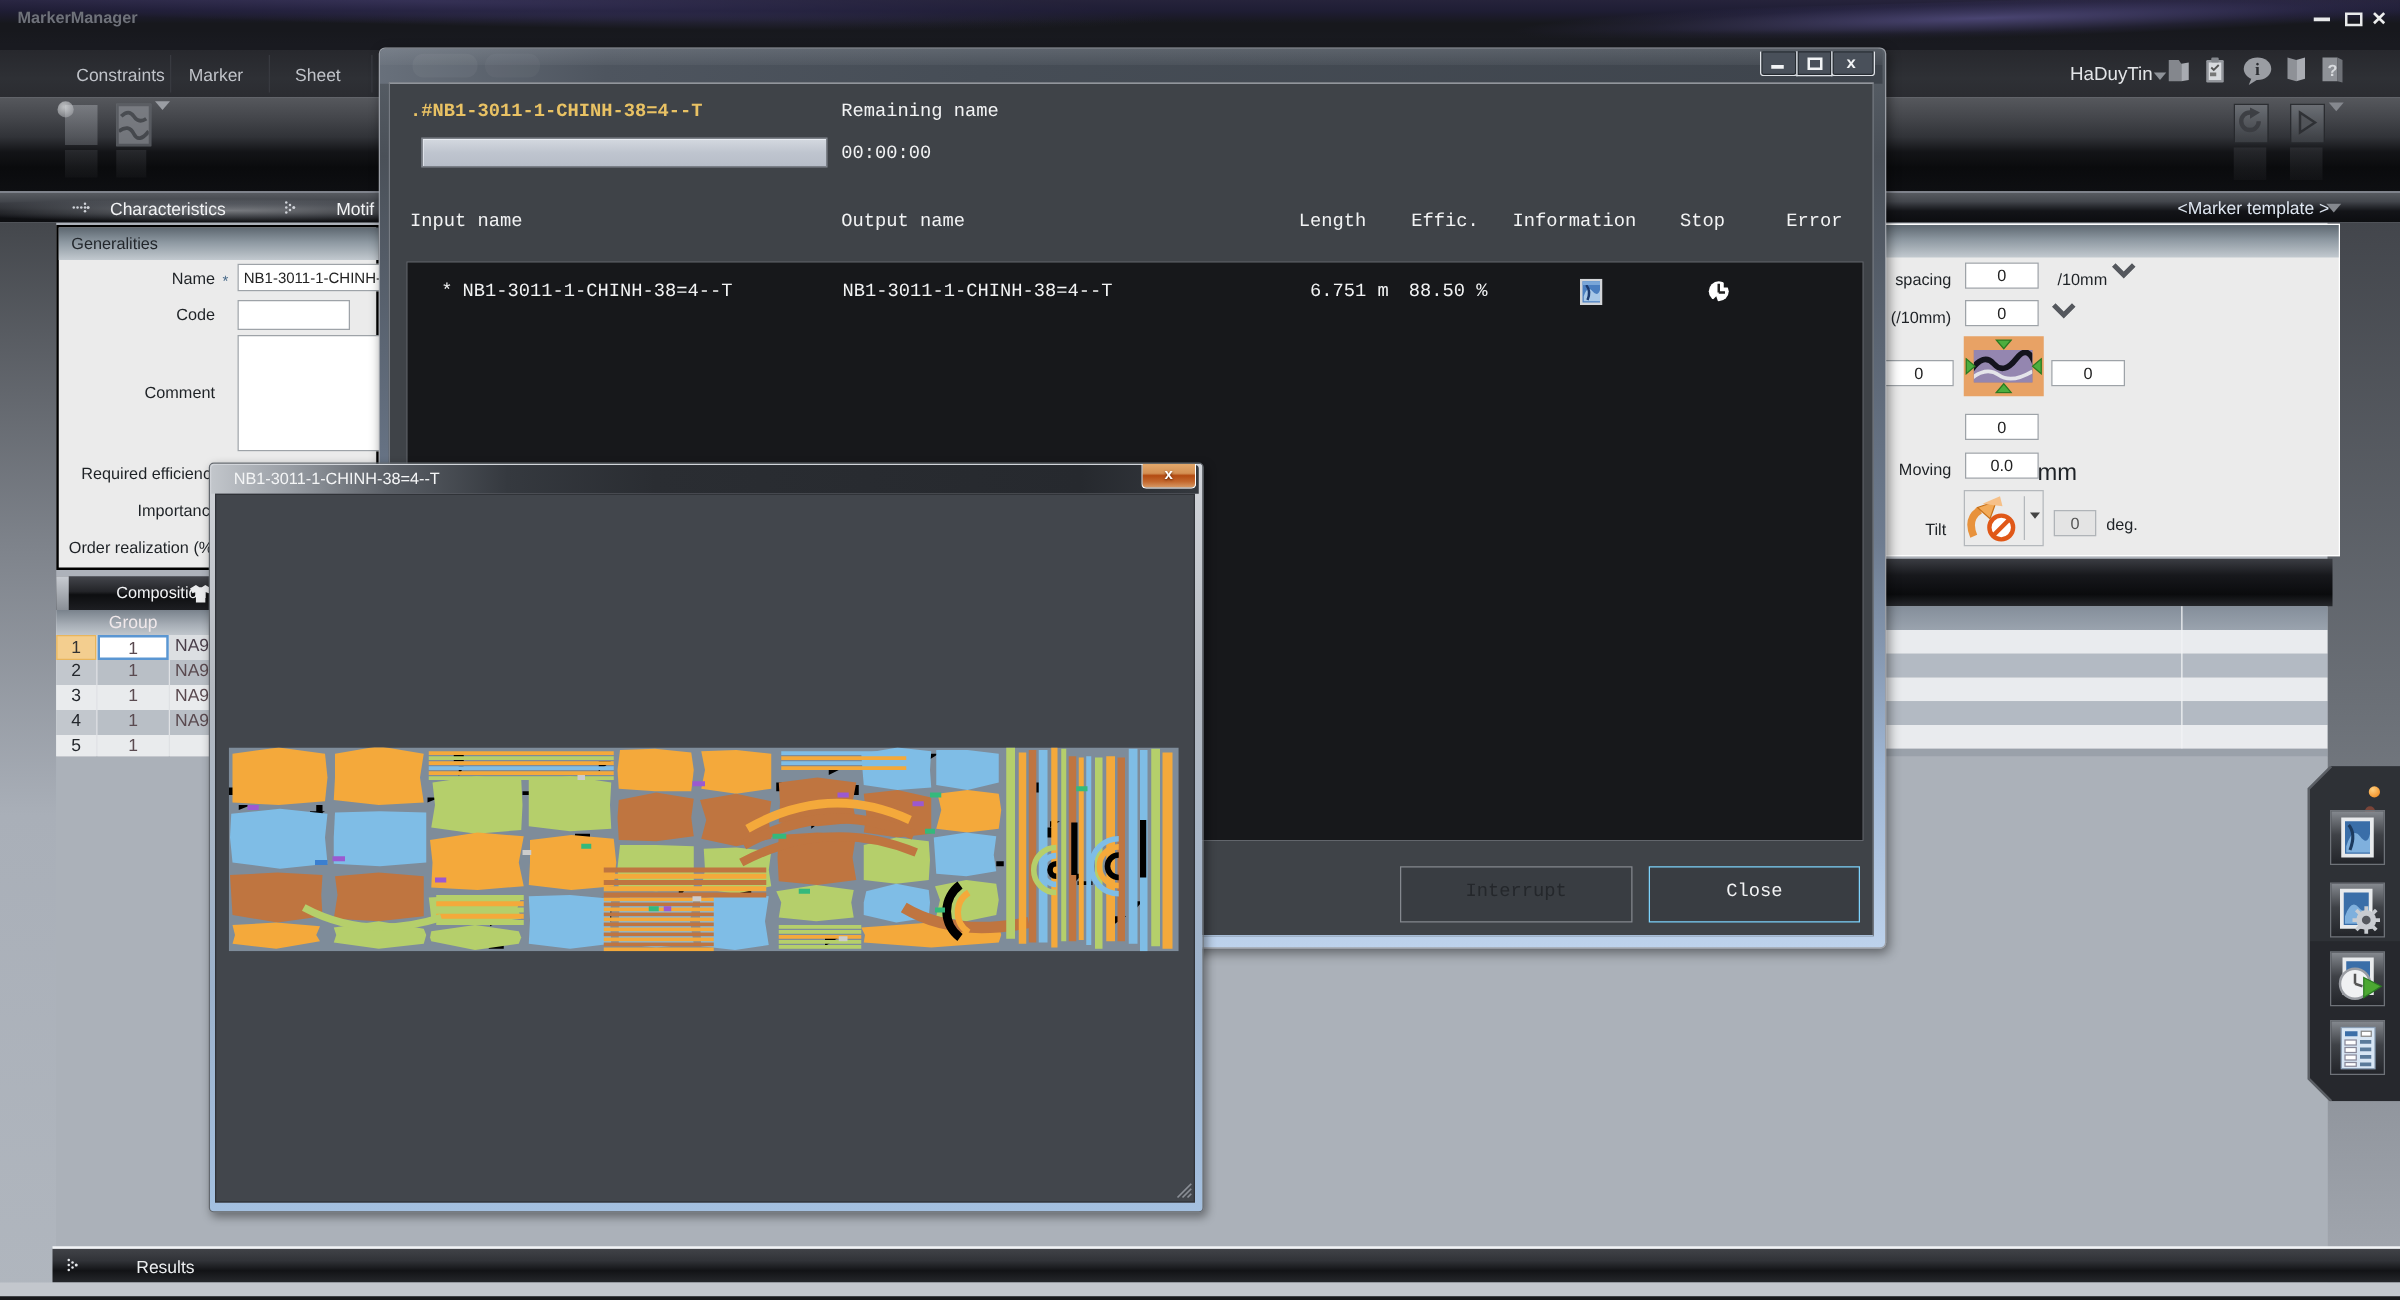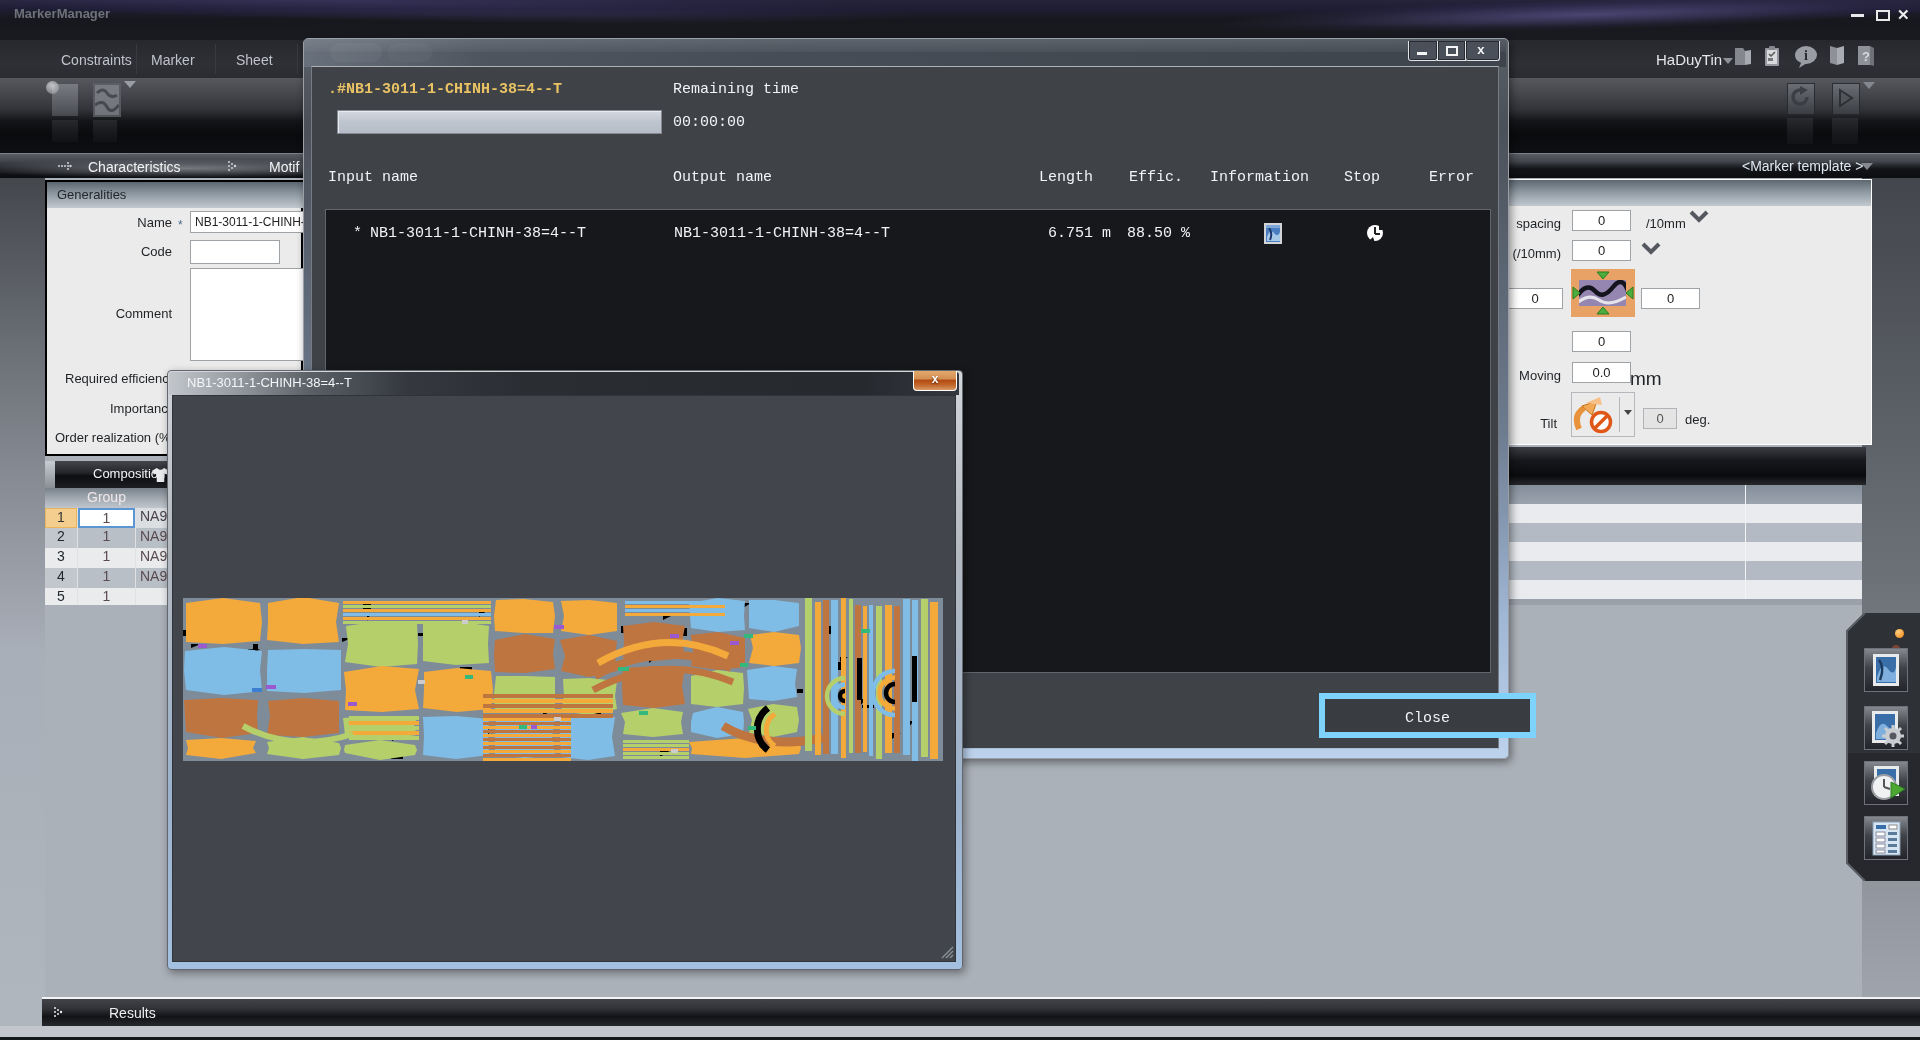--- a/index.html
+++ b/index.html
@@ -274,21 +274,21 @@
   <div class="abs" style="left:1133px;top:2px;width:27px;height:19px;background:#49505a;border:1px solid #e0e3e8;border-top:none;box-shadow:inset 0 0 0 1px #262b31;">
     <div class="abs" style="left:8px;top:5px;width:8px;height:6px;border:2px solid #f2f4f6;"></div>
   </div>
   <div class="abs" style="left:1161px;top:2px;width:33px;height:19px;background:#49505a;border:1px solid #e0e3e8;border-top:none;border-radius:0 0 3px 3px;box-shadow:inset 0 0 0 1px #262b31;">
     <div class="abs" style="left:11px;top:2px;color:#f2f4f6;font-size:13px;font-weight:bold;font-family:'Liberation Mono',monospace;">x</div>
   </div>
  </div>
 
  <div class="abs mono" style="left:8px;top:28px;width:1188px;height:683px;background:#3f4348;border-top:1px solid #aeb2b8;border-left:1px solid #777c84;border-right:1px solid #777c84;border-bottom:1px solid #a8bed8;box-sizing:border-box;color:#f2f3f4;font-size:15px;">
   <div class="abs" style="left:16px;top:14px;color:#e9c264;font-weight:bold;">.#NB1-3011-1-CHINH-38=4--T</div>
-  <div class="abs" style="left:361px;top:14px;">Remaining time</div>
+  <div class="abs" style="left:361px;top:14px;">Remaining name</div>
   <div class="abs" style="left:25px;top:43px;width:325px;height:24px;background:linear-gradient(#d4d9e0,#bfc5cf 50%,#b7bdc8);border:1px solid #858a92;box-shadow:inset 1px 1px 0 #e8ecf2;box-sizing:border-box;"></div>
   <div class="abs" style="left:361px;top:47px;">00:00:00</div>
   <div class="abs" style="left:16px;top:102px;">Input name</div>
   <div class="abs" style="left:361px;top:102px;">Output name</div>
   <div class="abs" style="left:727px;top:102px;">Length</div>
   <div class="abs" style="left:817px;top:102px;">Effic.</div>
   <div class="abs" style="left:898px;top:102px;">Information</div>
   <div class="abs" style="left:1032px;top:102px;">Stop</div>
   <div class="abs" style="left:1117px;top:102px;">Error</div>
 
@@ -307,21 +307,22 @@
     </svg>
     <svg class="abs" style="left:1040px;top:14px;" width="18" height="19" viewBox="0 0 18 19">
       <circle cx="9" cy="9" r="8" fill="#fff"></circle>
       <rect x="8" y="3" width="2" height="7" fill="#222"></rect>
       <rect x="9" y="9" width="5" height="2" fill="#222"></rect>
       <rect x="13" y="2" width="4" height="4" fill="#17181b"></rect>
       <path d="M4 16 L9 19 L7 13 Z" fill="#17181b"></path>
     </svg>
   </div>
 
-  <div class="abs" style="left:1007px;top:626px;width:217px;height:45px;background:#393d42;border:6px solid #7dd3fc;box-sizing:border-box;color:#f2f3f4;text-align:center;padding-top:11px;">Close</div>
+  <div class="abs" style="left:808px;top:626px;width:186px;height:45px;background:#393d42;border:1px solid #85898f;box-sizing:border-box;color:#24272b;text-align:center;padding-top:11px;">Interrupt</div>
+  <div class="abs" style="left:1007px;top:626px;width:169px;height:45px;background:#393d42;border:1px solid #7dd3fc;box-sizing:border-box;color:#f2f3f4;text-align:center;padding-top:11px;">Close</div>
  </div>
 </div>
 
 <div class="abs" style="left:167px;top:370px;width:794px;height:598px;">
  <div class="abs" style="left:0;top:0;width:794px;height:598px;border:1px solid #63686e;border-radius:4px;background:linear-gradient(#d2d5da 0%,#b4b9c0 30%,#9cb2cc 70%,#a4c0e0 100%);box-shadow:2px 3px 8px rgba(0,0,0,0.4);"></div>
 
  <div class="abs" style="left:2px;top:2px;width:790px;height:23px;border-radius:3px 3px 0 0;background:linear-gradient(90deg,#c2c6cb 0%,#989da4 8%,#5a5f66 18%,#35393f 30%,#2a2d32 45%,#26292e 88%,#34383e 100%);">
   <div class="abs" style="left:18px;top:3px;font-size:13px;color:#f4f5f6;">NB1-3011-1-CHINH-38=4--T</div>
 
   <div class="abs" style="left:744px;top:-1px;width:44px;height:20px;border:1px solid #fff;border-top:none;border-radius:0 0 4px 4px;background:linear-gradient(#e4a96c 0%,#d49054 40%,#b34b12 50%,#c3682e 75%,#d89a66 100%);box-sizing:border-box;">

